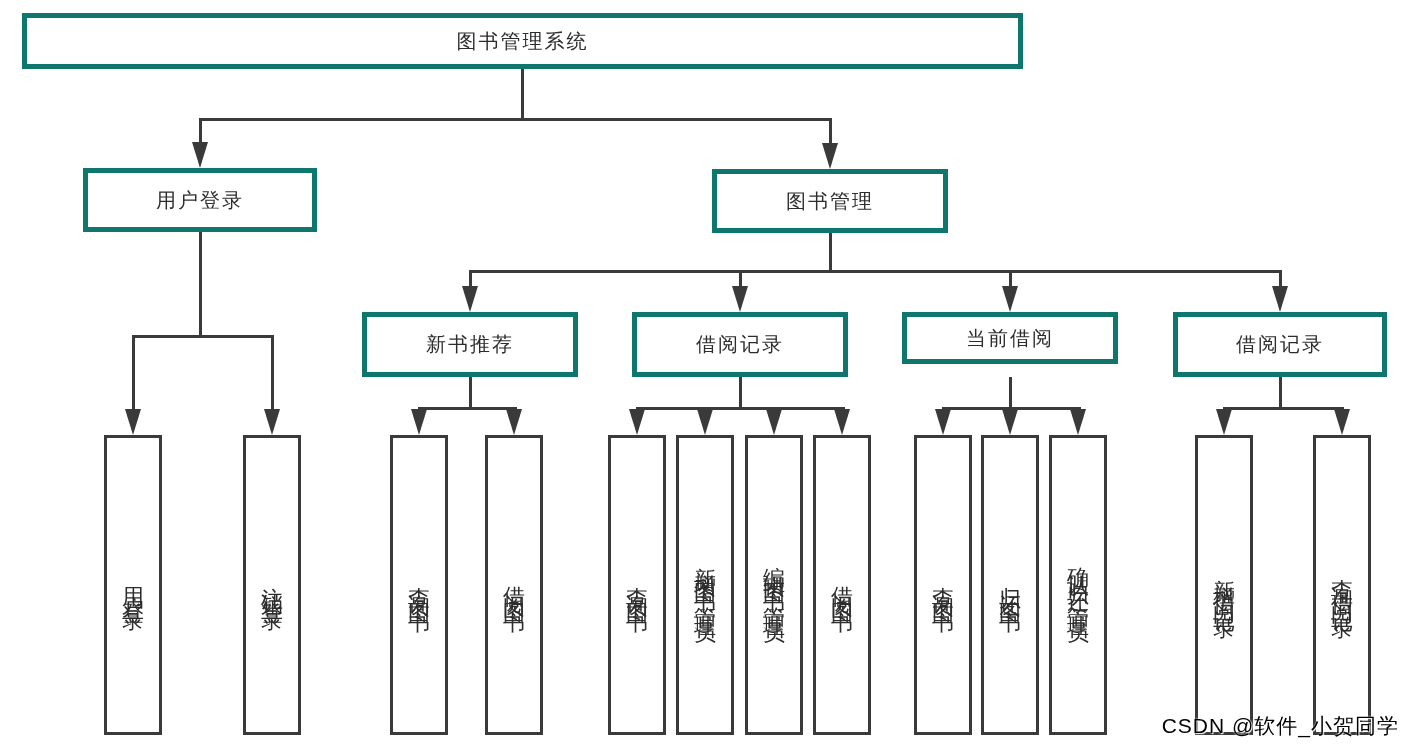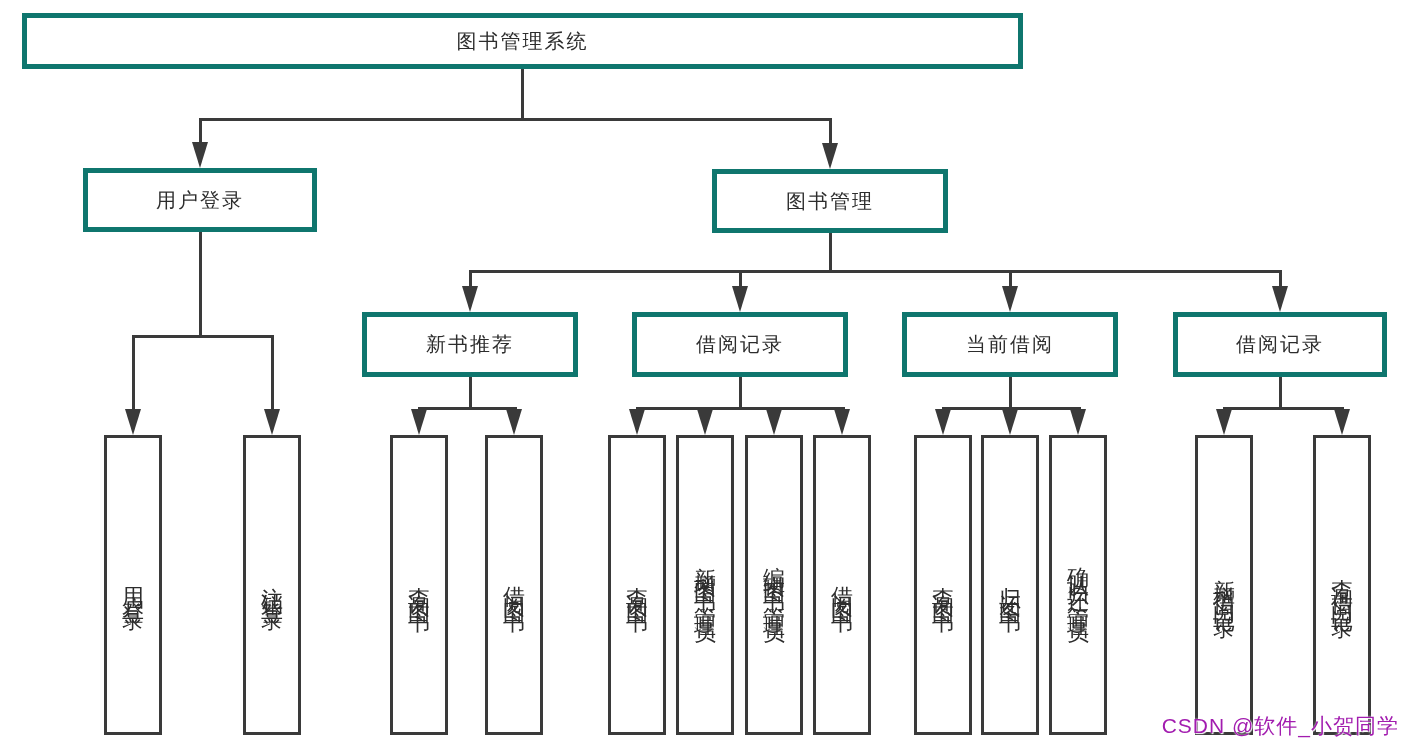--- a/index.html
+++ b/index.html
@@ -59,21 +59,21 @@
     border-left: 8px solid transparent;
     border-right: 8px solid transparent;
     border-top: 26px solid #3a3a3a;
     z-index: 1;
   }
   .watermark {
     position: absolute;
     right: 6px;
     bottom: 7px;
     font-size: 21px;
-    color: #a21caf;
+    color: #000000;
     letter-spacing: 1px;
     text-shadow: 0 0 2px #ffffff, 1px 1px 1px #ffffff;
     z-index: 3;
     white-space: nowrap;
   }
 </style>
 </head>
 <body>
 
 <div class="canvas">
@@ -91,21 +91,21 @@
   </div>
 
   <div class="hbox" style="left:362px; top:312px; width:216px; height:65px;text-align:right;">
     <span>新书推荐</span>
   </div>
 
   <div class="hbox" style="left:632px; top:312px; width:216px; height:65px;">
     <span>借阅记录</span>
   </div>
 
-  <div class="hbox" style="left:902px; top:312px; width:216px; height:65px;">
+  <div class="hbox" style="left:902px; top:312px; width:216px; height:52px;">
     <span>当前借阅</span>
   </div>
 
   <div class="hbox" style="left:1173px; top:312px; width:214px; height:65px;">
     <span>借阅记录</span>
   </div>
 
   <div class="vbox" style="left:104px;">
     <span>用户登录</span>
   </div>

